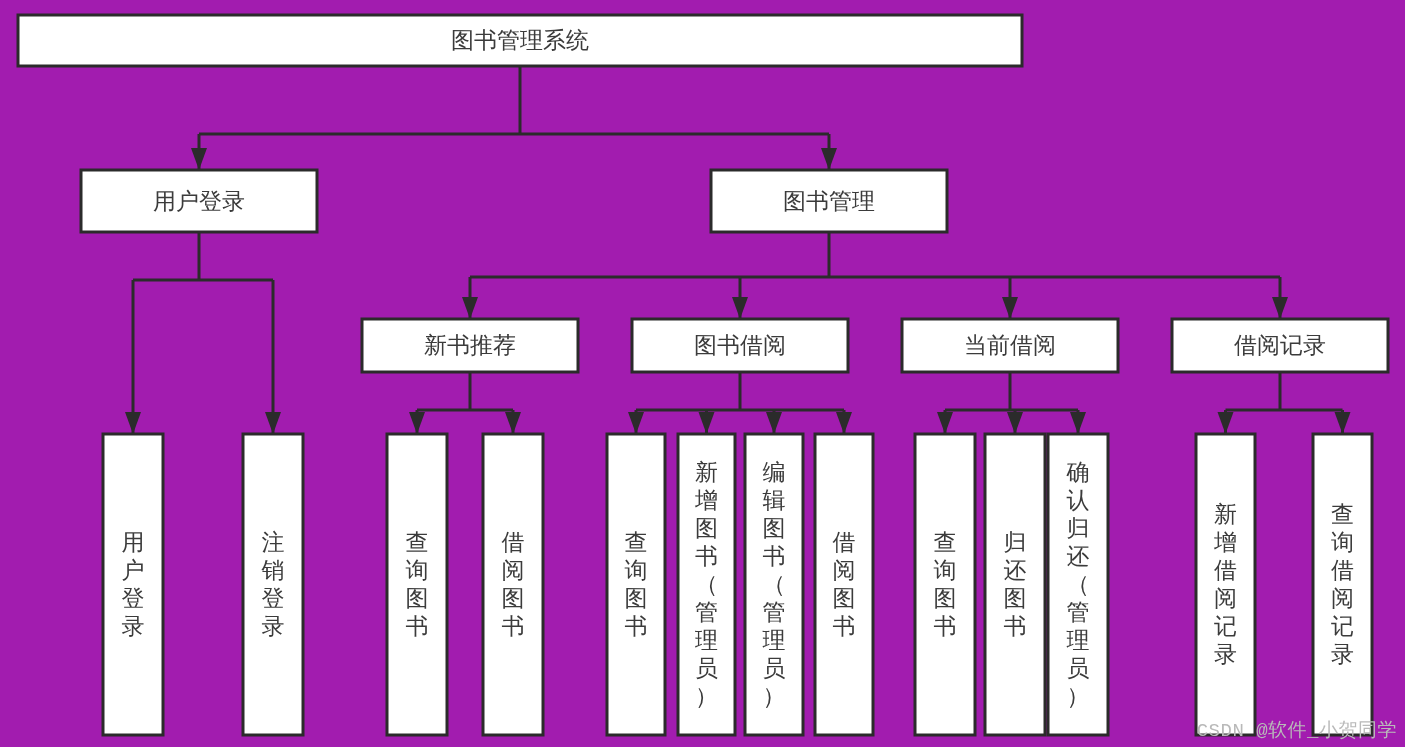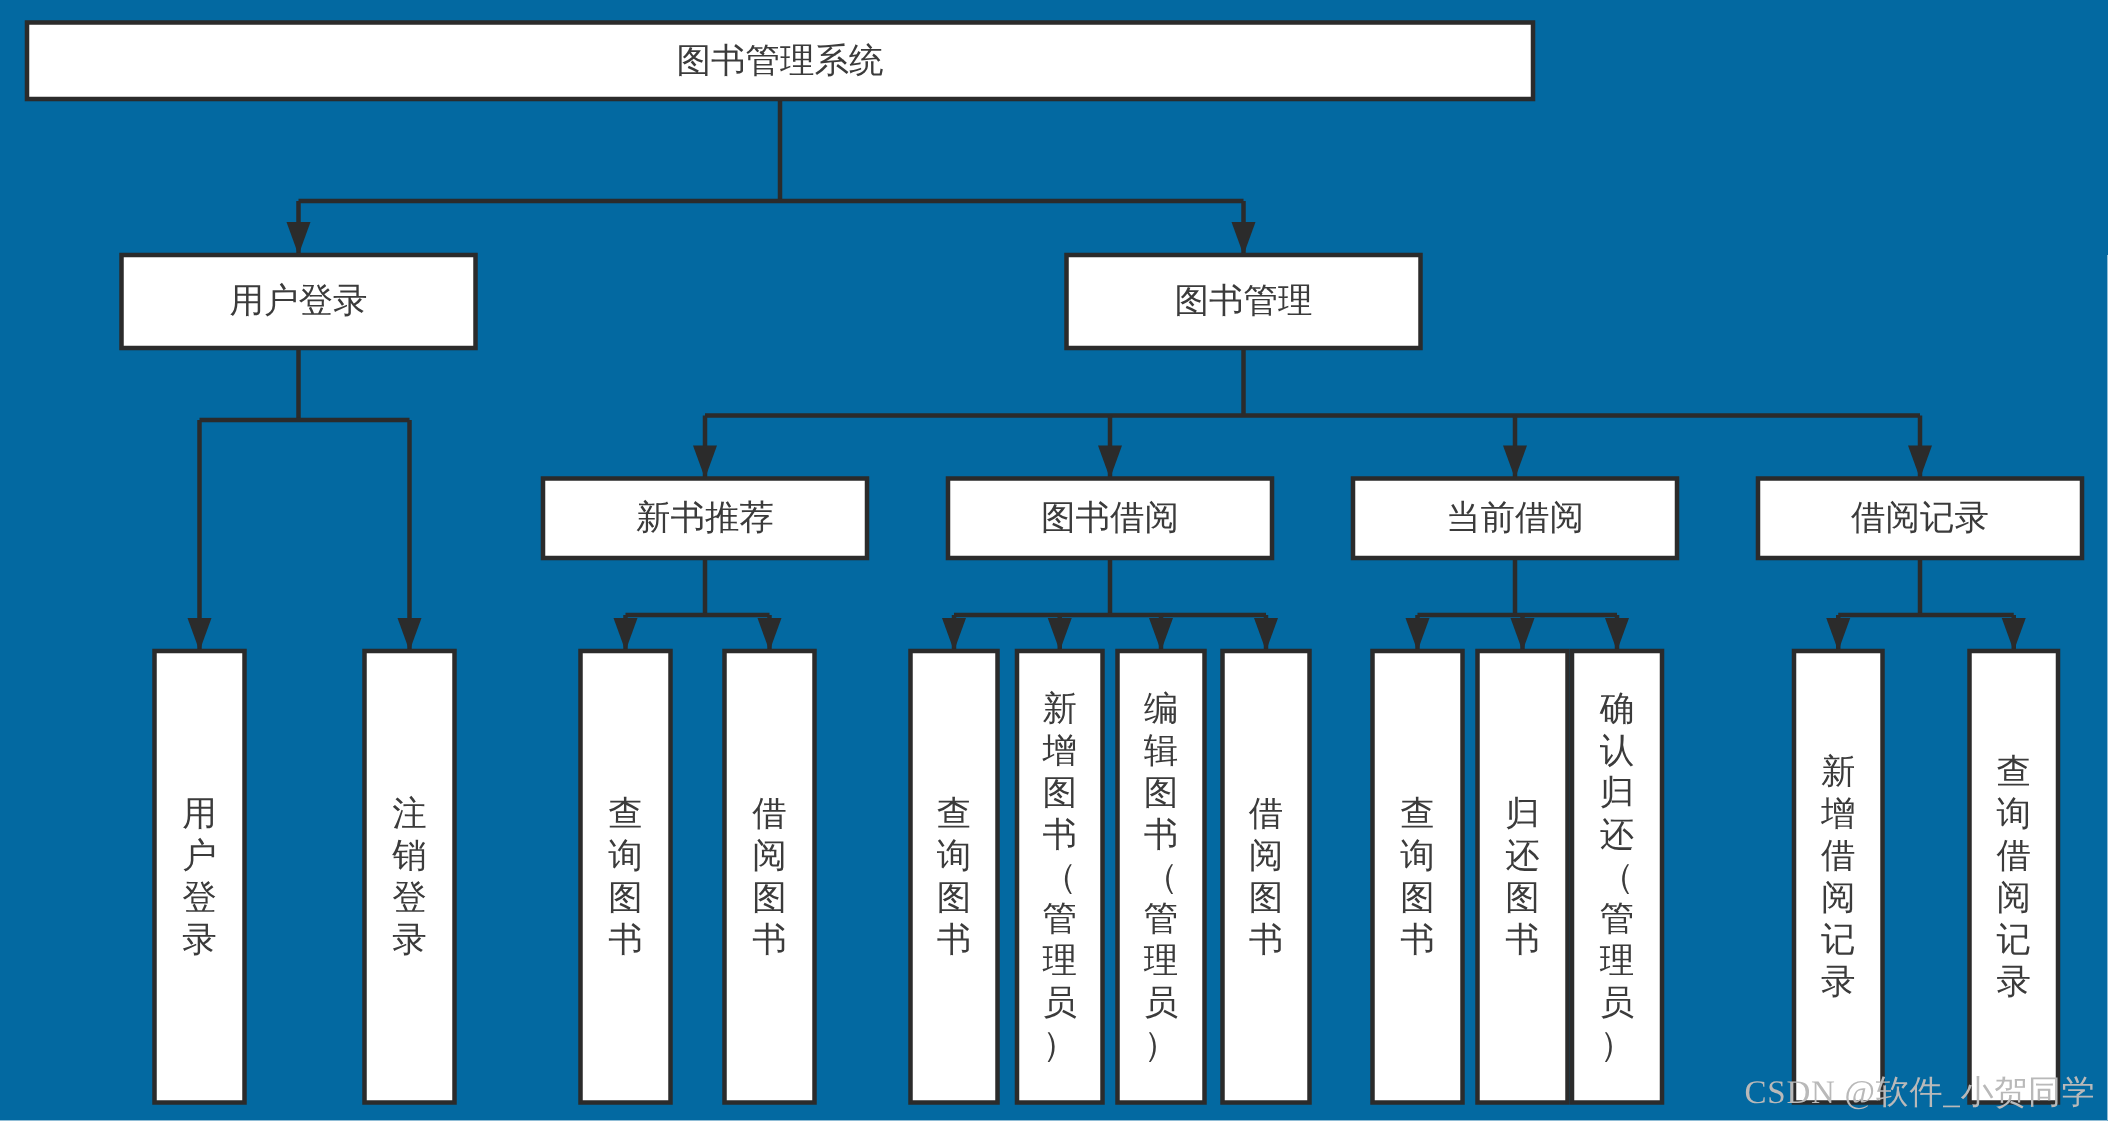--- a/index.html
+++ b/index.html
@@ -7,21 +7,21 @@
     padding: 0;
     background: #ffffff;
   }
   body {
     font-family: "DejaVu Sans", "Liberation Sans", sans-serif;
   }
   #diagram-root {
     position: relative;
     width: 1405px;
     height: 747px;
-    background: #0369a1;
+    background: #a21caf;
     overflow: hidden;
   }
   svg.flow {
     position: absolute;
     left: 0;
     top: 0;
     width: 1405px;
     height: 747px;
   }
   .node-rect {
@@ -50,22 +50,22 @@
   }
   .arrow-head {
     fill: #2b2b2b;
     stroke: none;
   }
   .watermark {
     position: absolute;
     right: 8px;
     bottom: 4px;
     color: #b9b9b9;
-    font-size: 22px;
-    font-family: Liberation Serif, serif;
+    font-size: 19px;
+    font-family: Liberation Mono, monospace;
     white-space: nowrap;
     letter-spacing: 0.5px;
     user-select: none;
   }
 </style>
 </head>
 <body>
 
 <div id="diagram-root">
 

